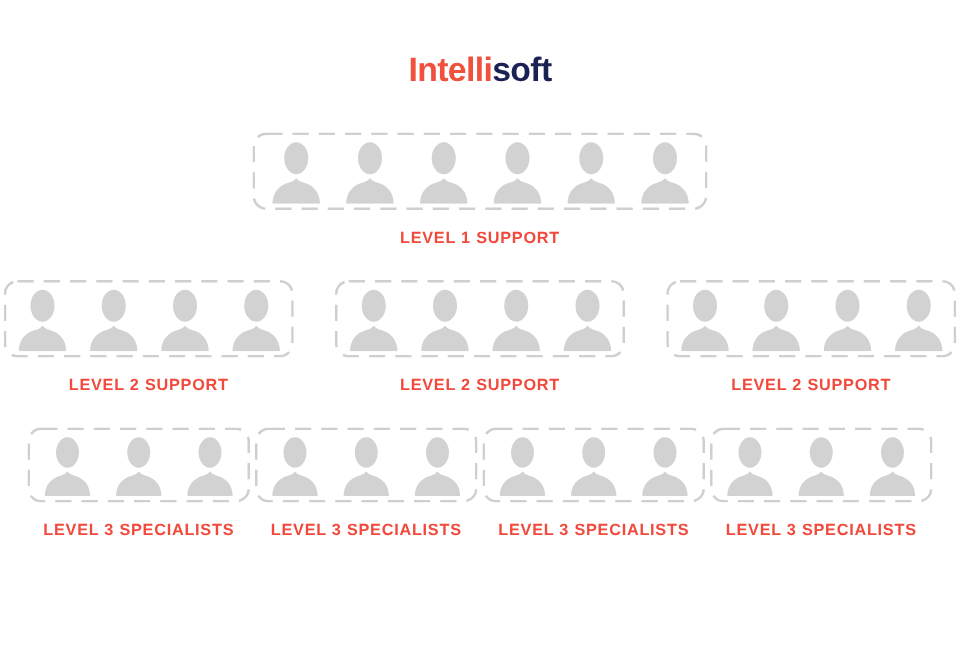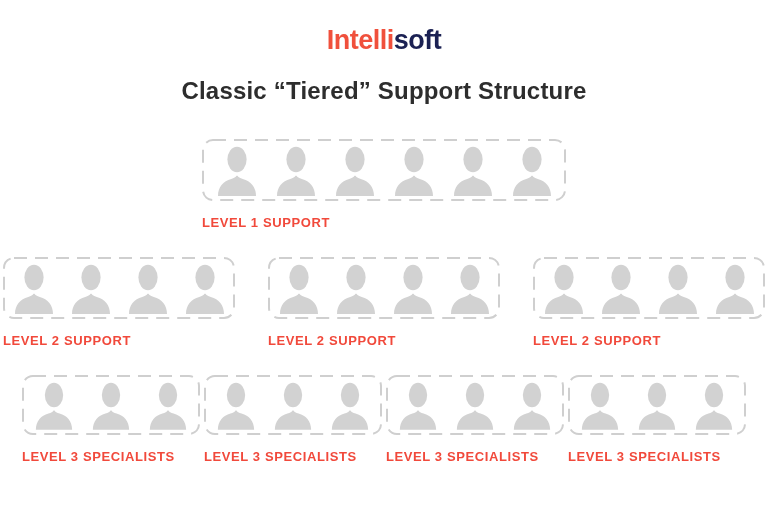--- a/index.html
+++ b/index.html
@@ -14,21 +14,21 @@
   html, body {
     width: 768px;
     height: 518px;
     background: #ffffff;
     font-family: "Liberation Sans", "DejaVu Sans", sans-serif;
     overflow: hidden;
   }
   .page {
     width: 768px;
     height: 518px;
-    padding-top: 26px;
+    padding-top: 42px;
     display: flex;
     flex-direction: column;
     align-items: center;
   }
   .logo {
     font-size: 27px;
     font-weight: 800;
     letter-spacing: -0.5px;
     line-height: 1.1;
   }
@@ -50,20 +50,21 @@
     width: 100%;
   }
   .tier-row {
     display: flex;
     justify-content: center;
     width: 100%;
   }
   .tier-cell {
     display: flex;
     flex-direction: column;
+    align-items: center;
   }
   .group-box {
     position: relative;
     display: flex;
     align-items: flex-end;
     justify-content: center;
     padding-bottom: 5px;
   }
   .group-box svg.dash {
     position: absolute;
@@ -83,21 +84,20 @@
     white-space: nowrap;
   }
 </style>
 </head>
 <body>
 
 <div class="page">
   <div class="logo">
     <span class="p1">Intelli</span><span class="p2">soft</span>
   </div>
-  <div class="title">Classic “Tiered” Support Structure</div>
   <div class="diagram">
       <div class="tier-row" style="gap: 19px;">
         <div class="tier-cell">
           <div class="group-box" style="width: 364px; height: 62px;">
             <svg class="dash" width="364" height="62">
               <rect x="1" y="1" width="362" height="60" rx="10" ry="10" fill="none" stroke="var(--border)" stroke-width="2" stroke-dasharray="13 8"></rect>
             </svg>
             <div class="people" style="gap: 15px;">
               <svg width="44" height="50" viewBox="0 0 44 50">
                 <ellipse cx="22" cy="13.5" rx="9.6" ry="12.8" fill="var(--person)"></ellipse>

